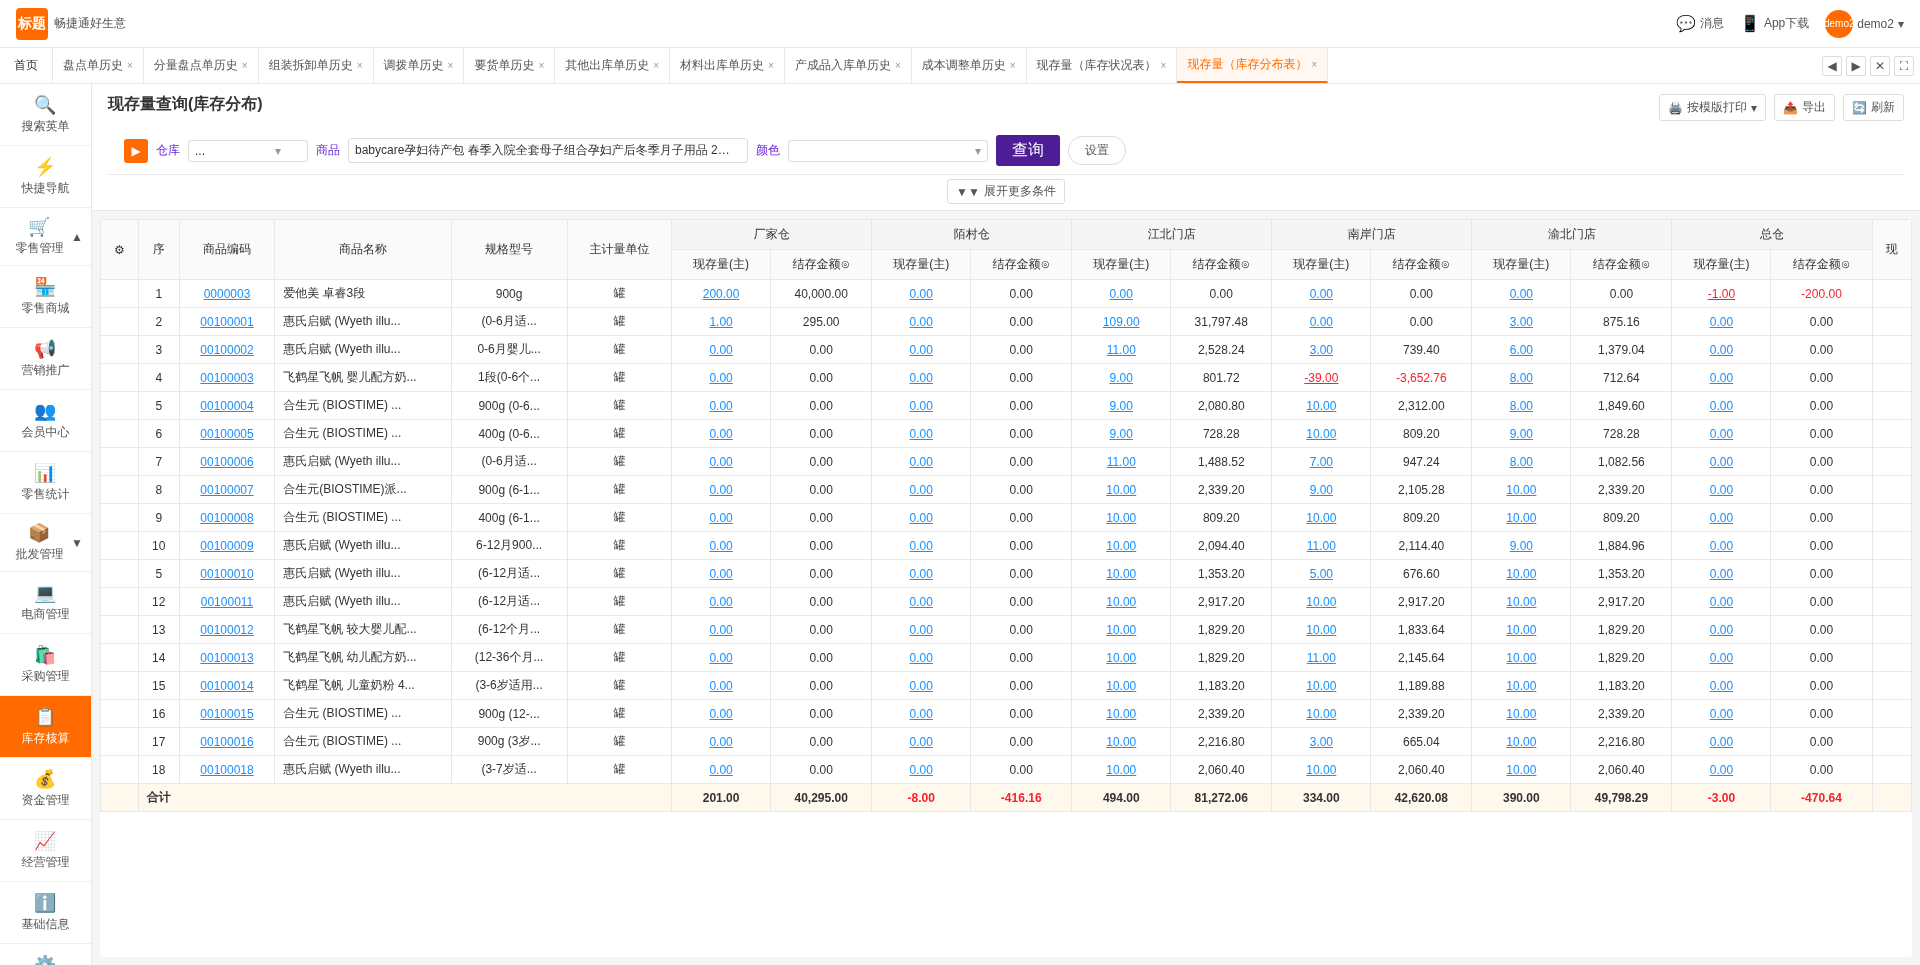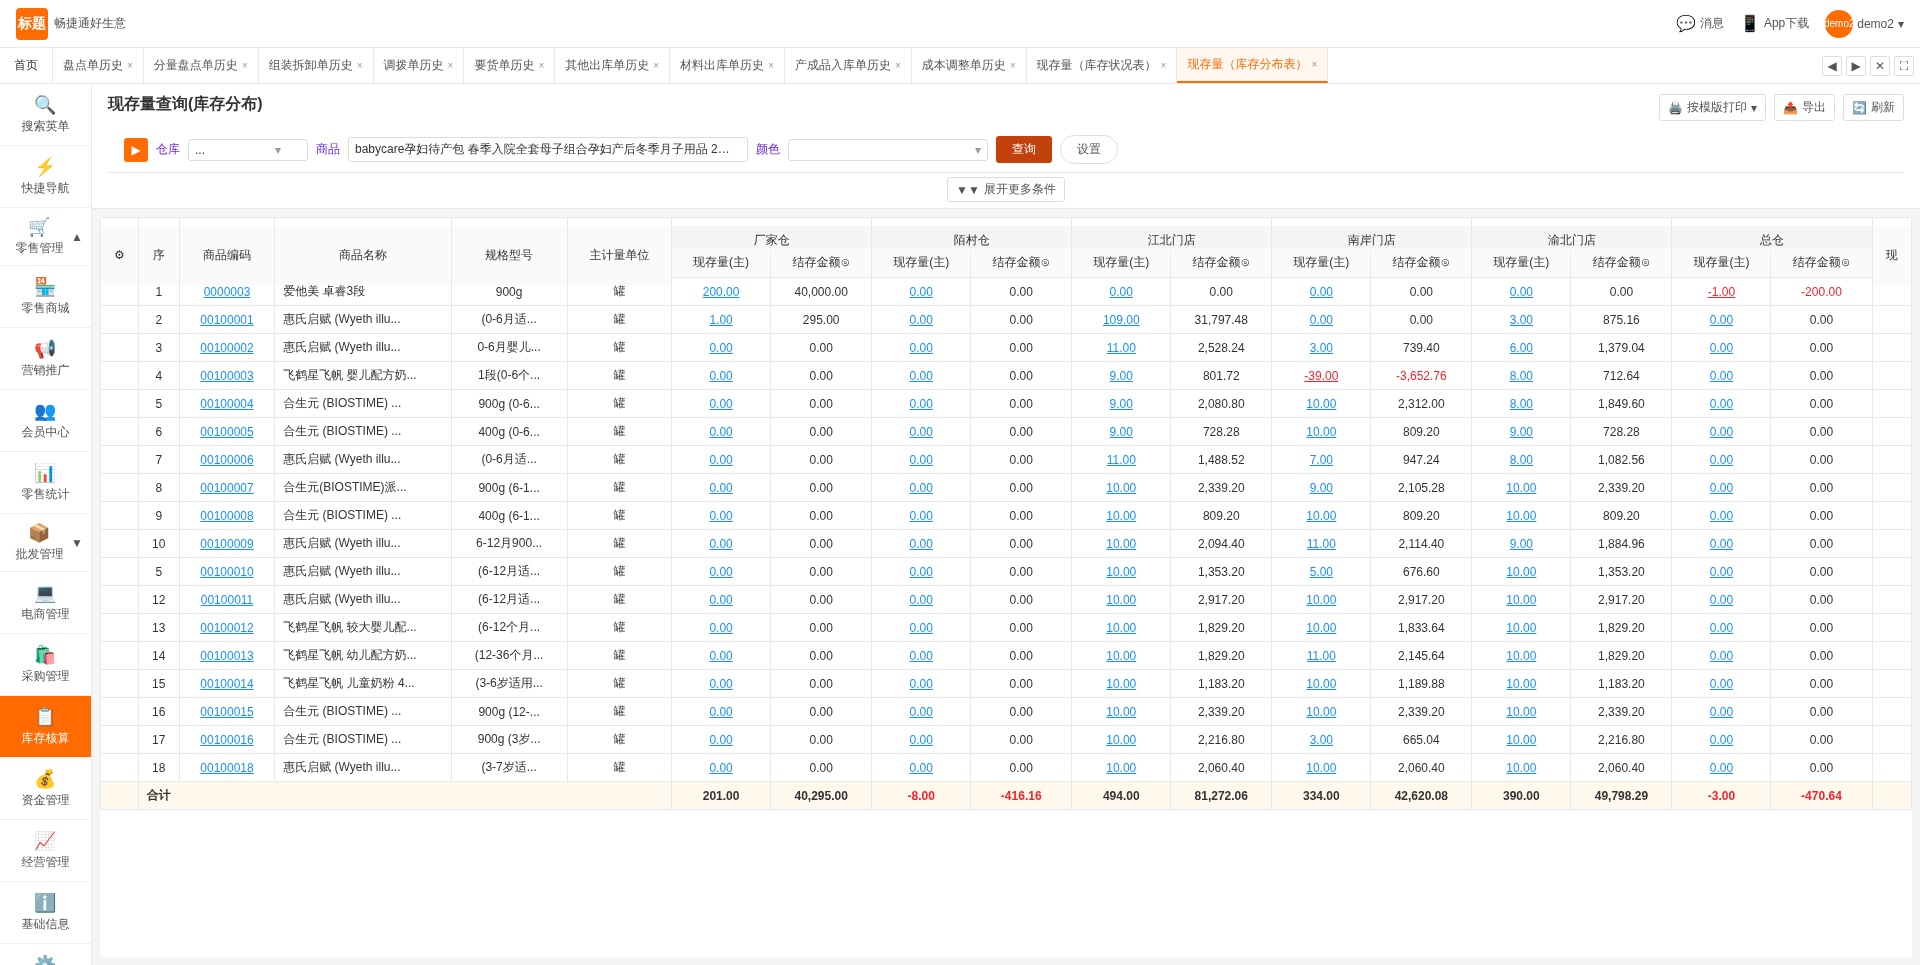--- a/index.html
+++ b/index.html
@@ -213,24 +213,24 @@
       display: flex; align-items: center;
       border: 1px solid #ddd;
       border-radius: 3px;
       padding: 3px 6px;
       min-width: 100px;
       background: #fff;
       font-size: 12px;
       color: #333;
     }
     .query-btn {
-      background: #c2410c; color: #fff;
+      background: #4c1d95; color: #fff;
       border: none; border-radius: 3px;
       padding: 5px 16px; cursor: pointer;
-      font-size: 12px;
+      font-size: 16px;
     }
     .settings-btn {
       background: #fff; color: #555;
       border: 1px solid #ddd; border-radius: 14px;
       padding: 5px 16px; cursor: pointer;
       font-size: 12px;
     }
 
     
     .table-container {
@@ -247,21 +247,21 @@
       font-size: 12px;
     }
     thead th {
       background: #fafafa;
       border: 1px solid #e8e8e8;
       padding: 6px 8px;
       text-align: center;
       font-weight: 500;
       white-space: nowrap;
       position: sticky;
-      top: 8px;
+      top: 0;
       z-index: 2;
     }
     thead th.group-header {
       background: #f5f5f5;
     }
     tbody td {
       border: 1px solid #e8e8e8;
       padding: 5px 8px;
       text-align: center;
       white-space: nowrap;

